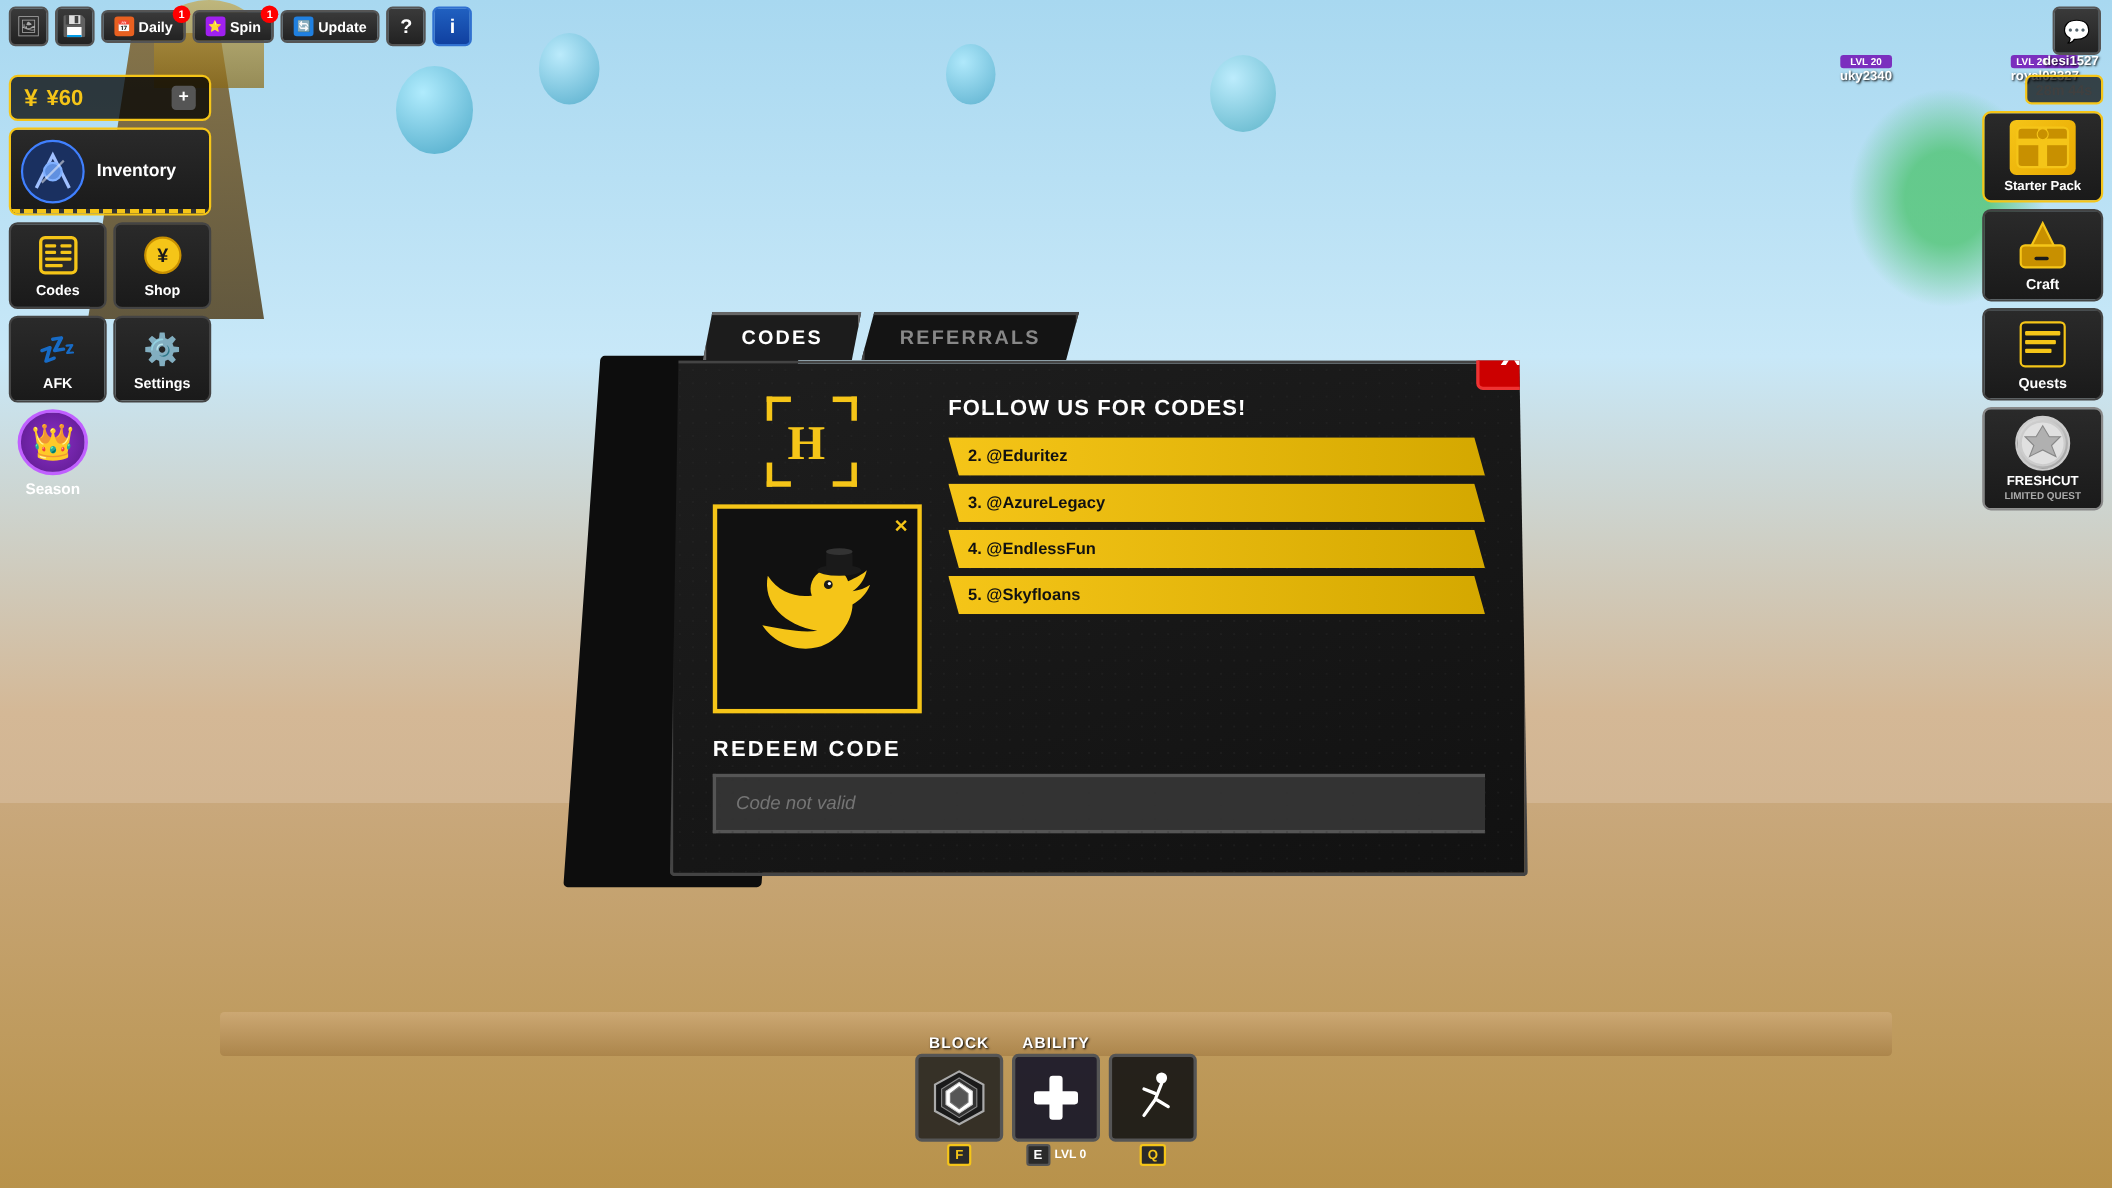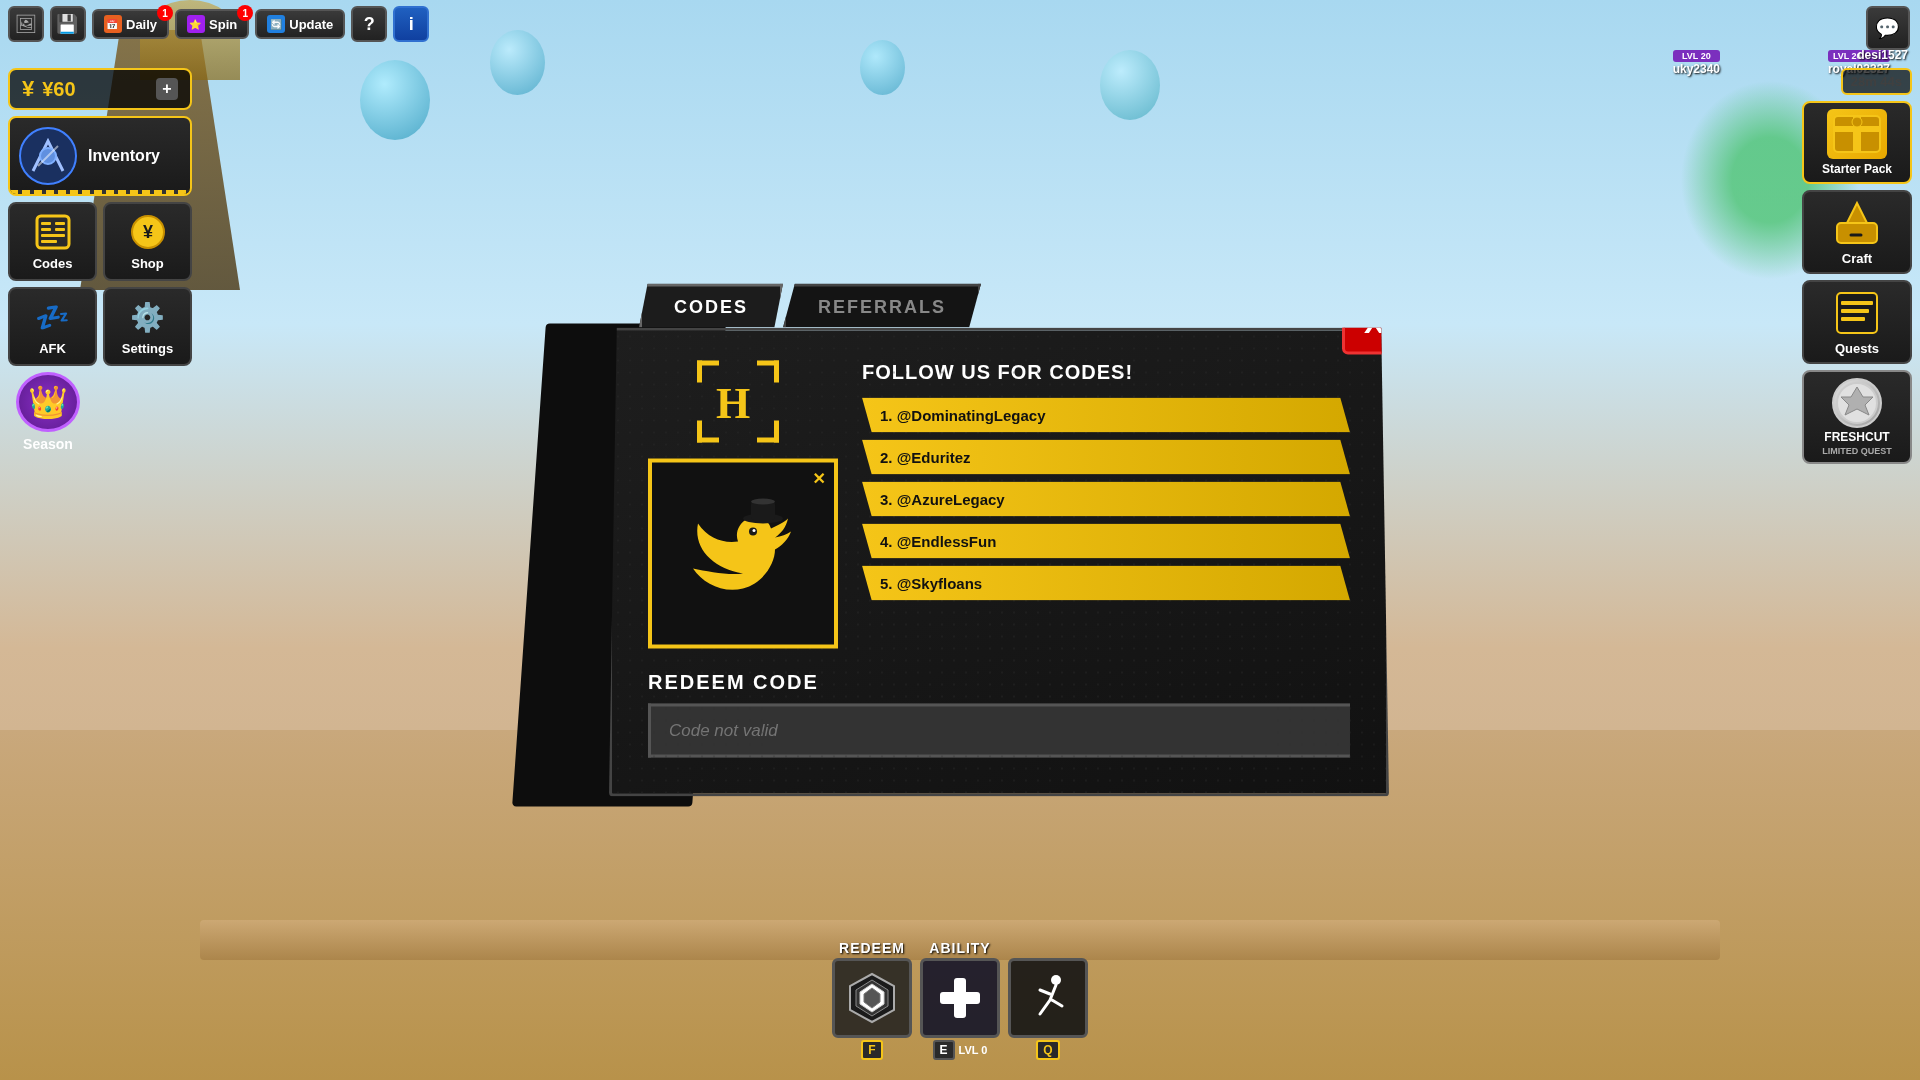--- a/index.html
+++ b/index.html
@@ -777,41 +777,40 @@
 
             <circle cx="80" cy="48" r="4" fill="#1a1a1a"></circle>
             <circle cx="81" cy="47" r="1.5" fill="white"></circle>
           </svg>
         </div>
       </div>
 
       <div class="right-col">
         <div class="follow-heading">FOLLOW US FOR CODES!</div>
         <div class="acct-list">
-          <div class="acct-item">1.  @DominatingLegacy</div>
           <div class="acct-item">2.  @Eduritez</div>
           <div class="acct-item">3.  @AzureLegacy</div>
           <div class="acct-item">4.  @EndlessFun</div>
           <div class="acct-item">5.  @Skyfloans</div>
         </div>
       </div>
     </div>
 
     <div class="redeem-area">
       <div class="redeem-heading">REDEEM CODE</div>
       <div class="redeem-bar">
         <input class="code-input" type="text" placeholder="Code not valid" style="">
       </div>
     </div>
   </div>
 </div>
 
 <div class="bottom-hud">
   <div class="hud-slot">
-    <span class="hud-label">REDEEM</span>
+    <span class="hud-label">BLOCK</span>
     <div class="hud-icon">
       <svg width="56" height="56" viewBox="0 0 56 56">
         <polygon points="28,4 50,16 50,40 28,52 6,40 6,16" fill="#1a1a1a" stroke="#aaa" stroke-width="2"></polygon>
         <polygon points="28,10 44,20 44,36 28,46 12,36 12,20" fill="#333" stroke="#888" stroke-width="1"></polygon>
         <polygon points="28,14 40,22 40,34 28,42 16,34 16,22" fill="white" stroke="#ccc" stroke-width="1"></polygon>
         <polygon points="28,18 36,24 36,32 28,38 20,32 20,24" fill="#555" stroke="#777" stroke-width="1"></polygon>
       </svg>
     </div>
     <div class="hud-bottom-row">
       <span class="hud-key">F</span>

